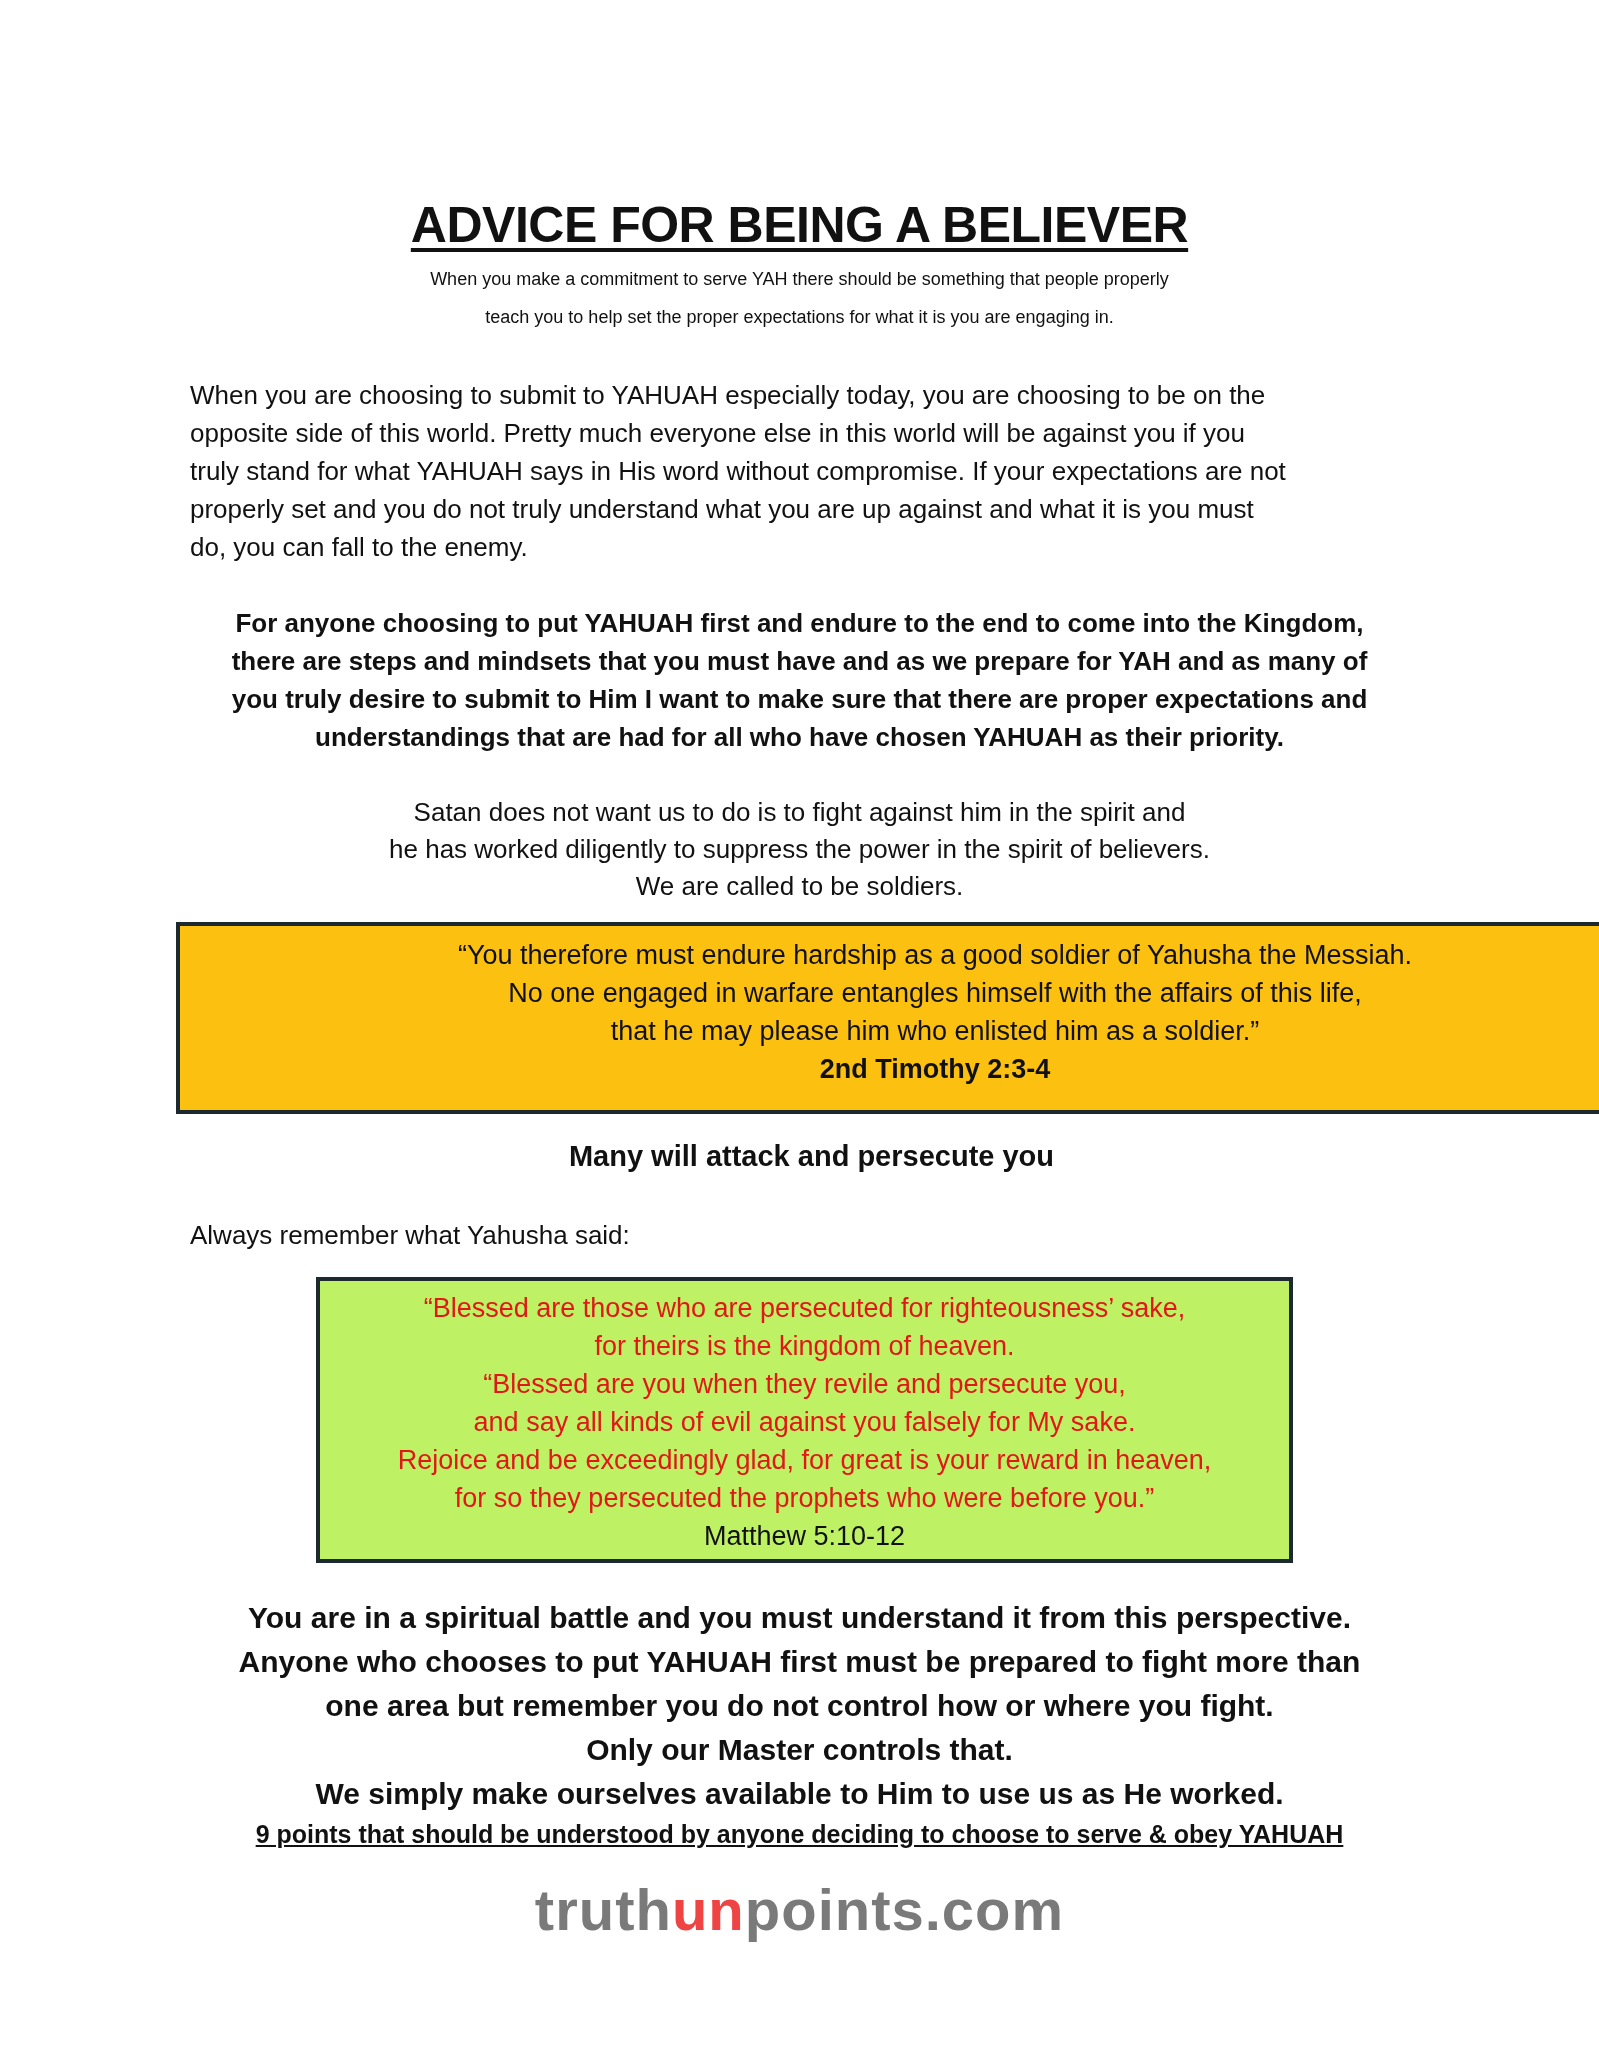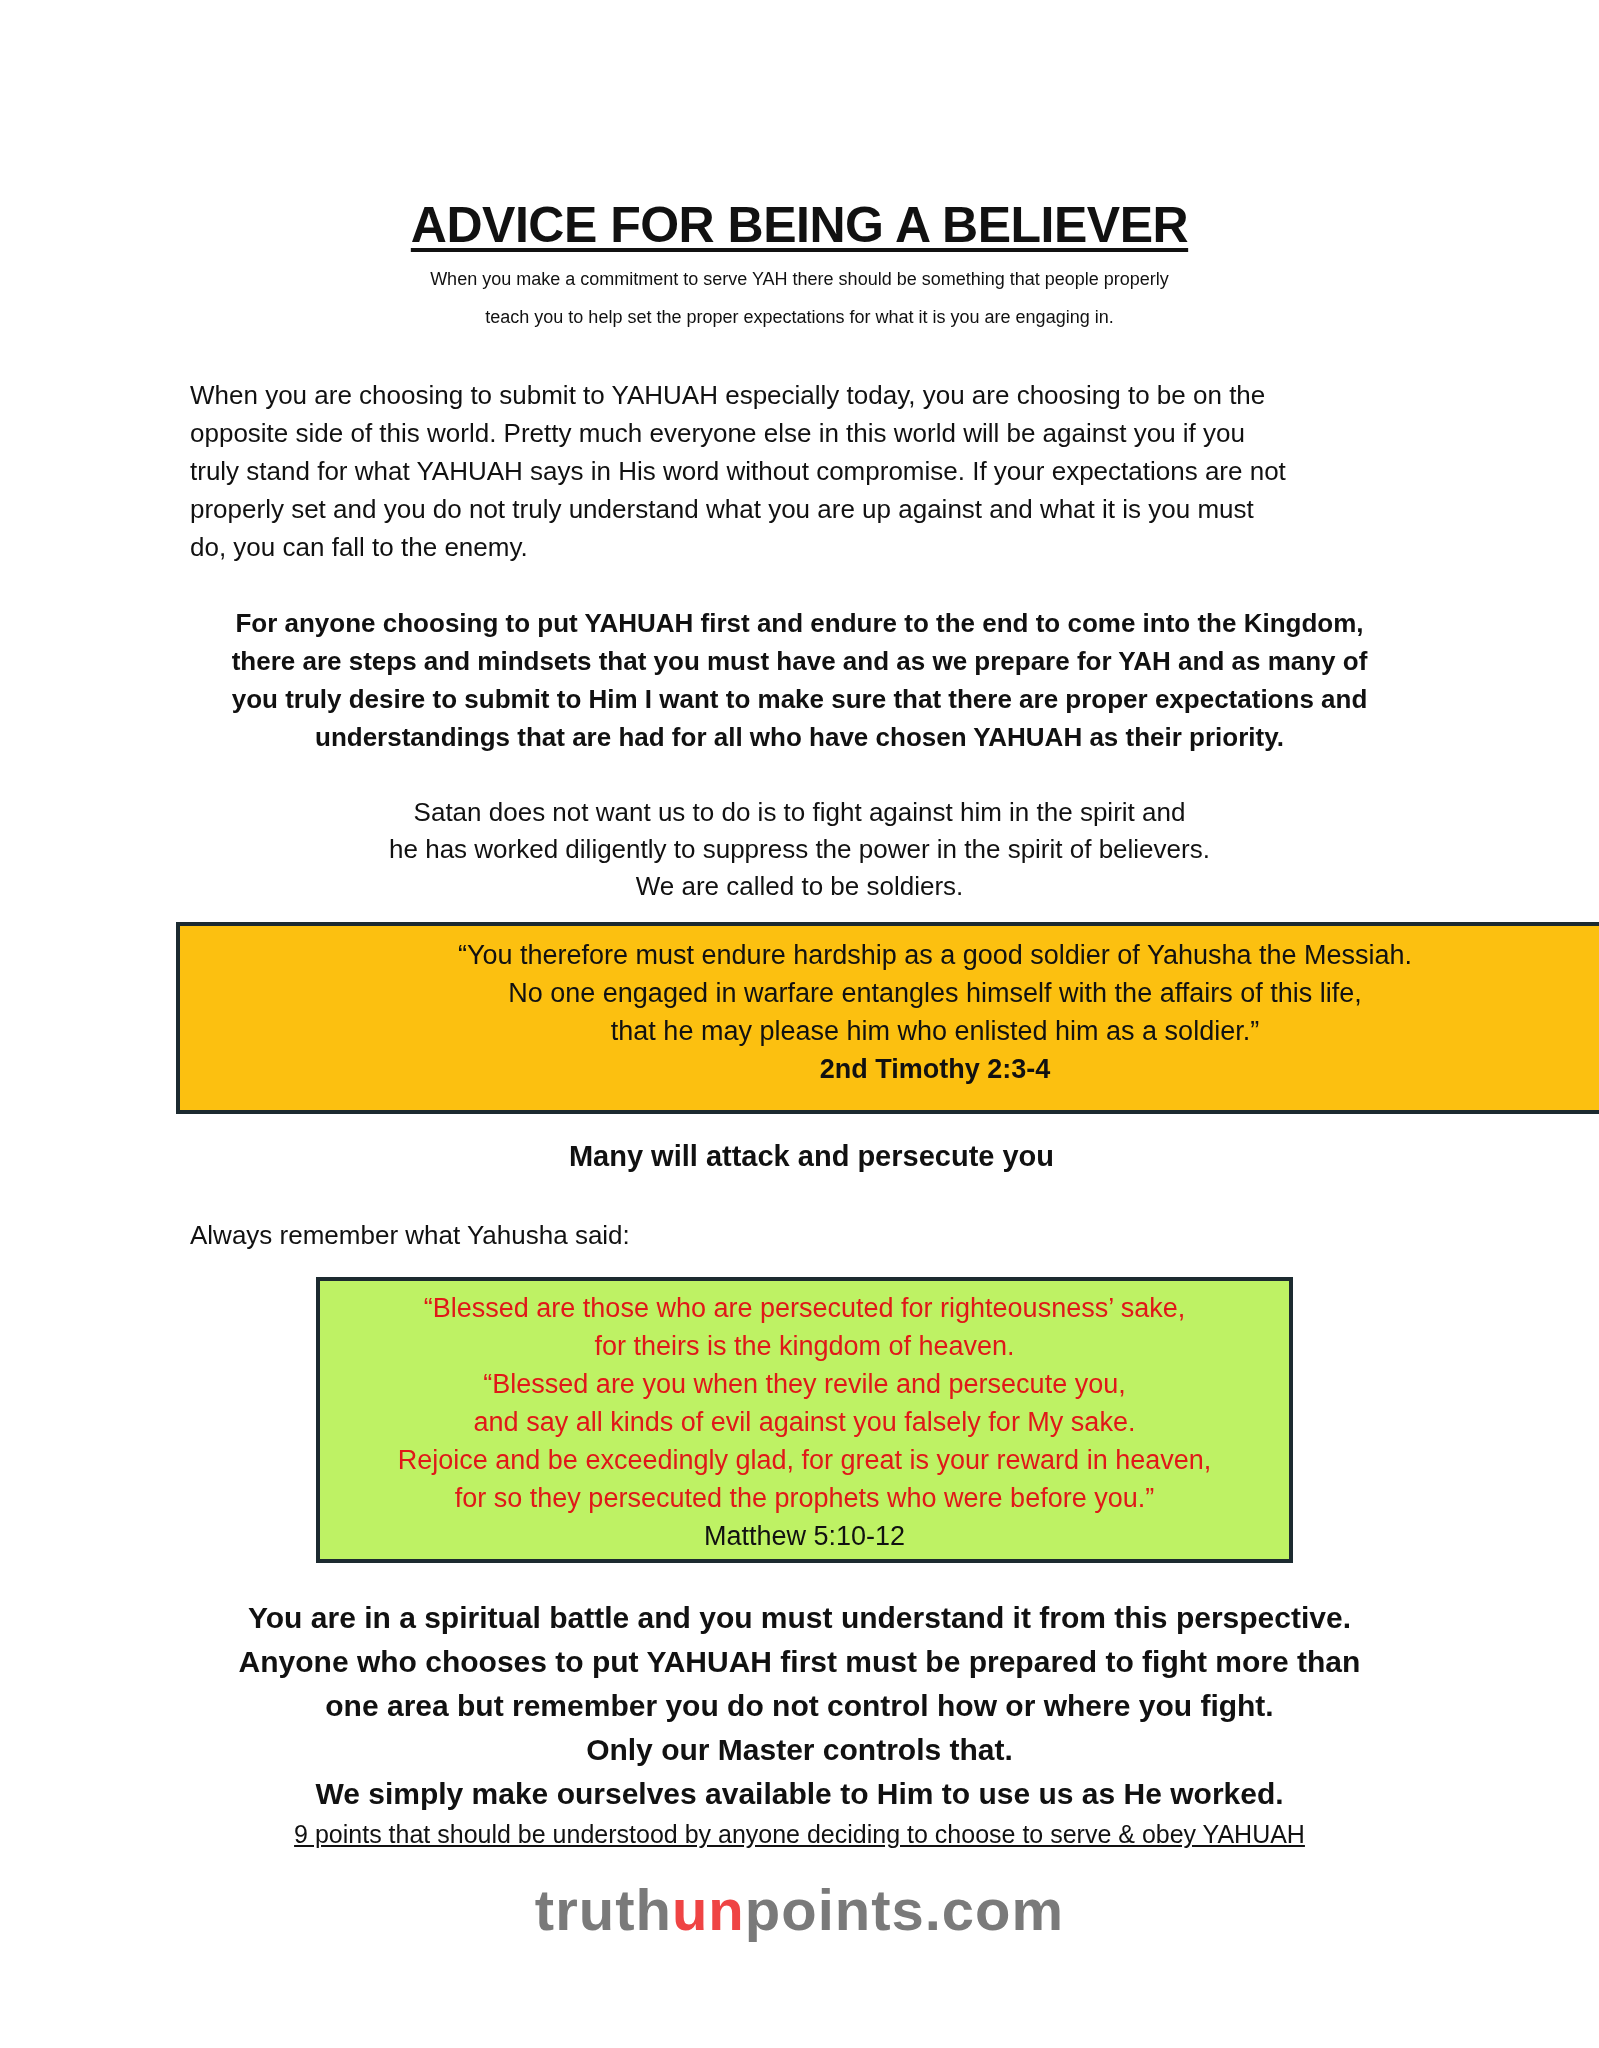--- a/index.html
+++ b/index.html
@@ -42,21 +42,21 @@
     position: absolute; left: 316px; top: 1277px; width: 977px; height: 286px;
     background: #bef264; border: 4px solid #1c2a30; box-sizing: border-box;
     font-size: 27px; line-height: 38px; padding-top: 8px; color: #e01818;
   }
   .gray-box .ref { color: #111111; }
 
   .final {
     top: 1596px; font-size: 30px; font-weight: bold; line-height: 44px;
   }
   .points {
-    top: 1820px; font-size: 25px; font-weight: normal; text-decoration: underline;
+    top: 1820px; font-size: 25px; font-weight: bold; text-decoration: underline;
   }
   .logo {
     position: absolute; top: 1876px; left: 0; width: 1599px;
     font-size: 58px; font-weight: bold; letter-spacing: 1px;
     color: #7a7a7a;
   }
   .logo .accent { color: #ef4444; }
 </style>
 </head>
 <body>

